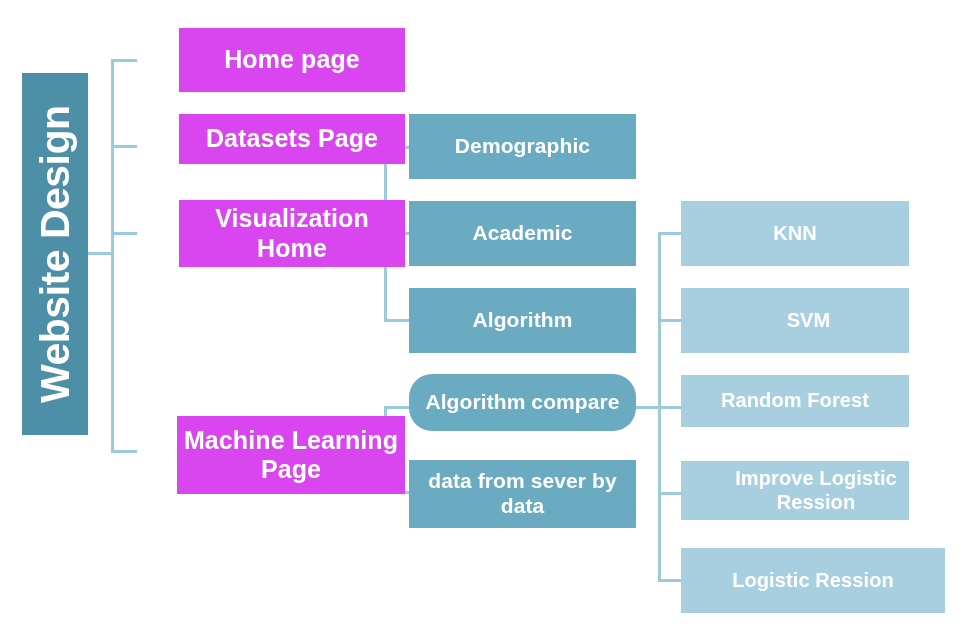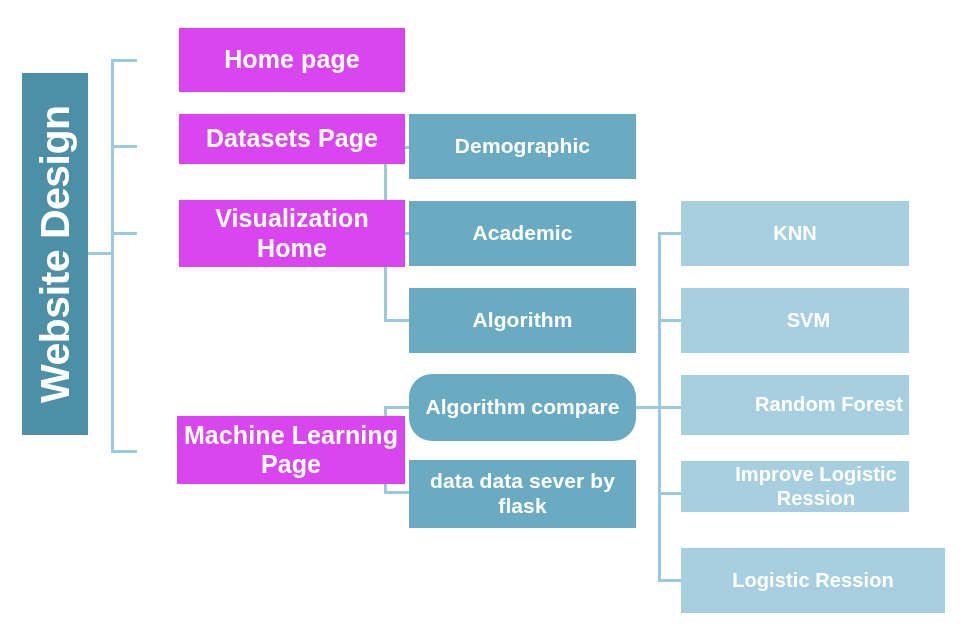--- a/index.html
+++ b/index.html
@@ -94,57 +94,57 @@
   </div>
 
   <div class="node level2" style="left:135px; top:114px; width:226px; height:50px;text-align:center;">
     <span>Datasets Page</span>
   </div>
 
   <div class="node level2" style="left:135px; top:200px; width:226px; height:67px;">
     <span>Visualization Home</span>
   </div>
 
-  <div class="node level2" style="left:133px; top:416px; width:228px; height:68px;">
+  <div class="node level2" style="left:133px; top:416px; width:228px; height:78px;">
     <span>Machine Learning Page</span>
   </div>
 
   <div class="node level3" style="left:409px; top:114px; width:227px; height:65px;">
     <span>Demographic</span>
   </div>
 
   <div class="node level3" style="left:409px; top:201px; width:227px; height:65px;">
     <span>Academic</span>
   </div>
 
   <div class="node level3" style="left:409px; top:288px; width:227px; height:65px;">
     <span>Algorithm</span>
   </div>
 
-  <div class="node level3" style="left:409px; top:374px; width:227px; height:67px;border-radius:23px;">
+  <div class="node level3" style="left:409px; top:374px; width:227px; height:57px;border-radius:23px;">
     <span>Algorithm compare</span>
   </div>
 
   <div class="node level3" style="left:409px; top:460px; width:227px; height:68px;">
-    <span>data data sever by flask</span>
+    <span>data from sever by data</span>
   </div>
 
   <div class="node level4" style="left:681px; top:201px; width:228px; height:65px;text-align:right;">
     <span>KNN</span>
   </div>
 
   <div class="node level4" style="left:681px; top:288px; width:228px; height:65px;padding-left:33px;">
     <span>SVM</span>
   </div>
 
-  <div class="node level4" style="left:681px; top:375px; width:228px; height:60px;justify-content:flex-end;">
+  <div class="node level4" style="left:681px; top:375px; width:228px; height:52px;">
     <span>Random Forest</span>
   </div>
 
-  <div class="node level4" style="left:681px; top:461px; width:228px; height:51px;padding-left:48px;">
+  <div class="node level4" style="left:681px; top:461px; width:228px; height:59px;padding-left:48px;">
     <span>Improve Logistic Ression</span>
   </div>
 
   <div class="node level4" style="left:681px; top:548px; width:264px; height:65px;">
     <span>Logistic Ression</span>
   </div>
 
 </div>
 
 </body></html>

